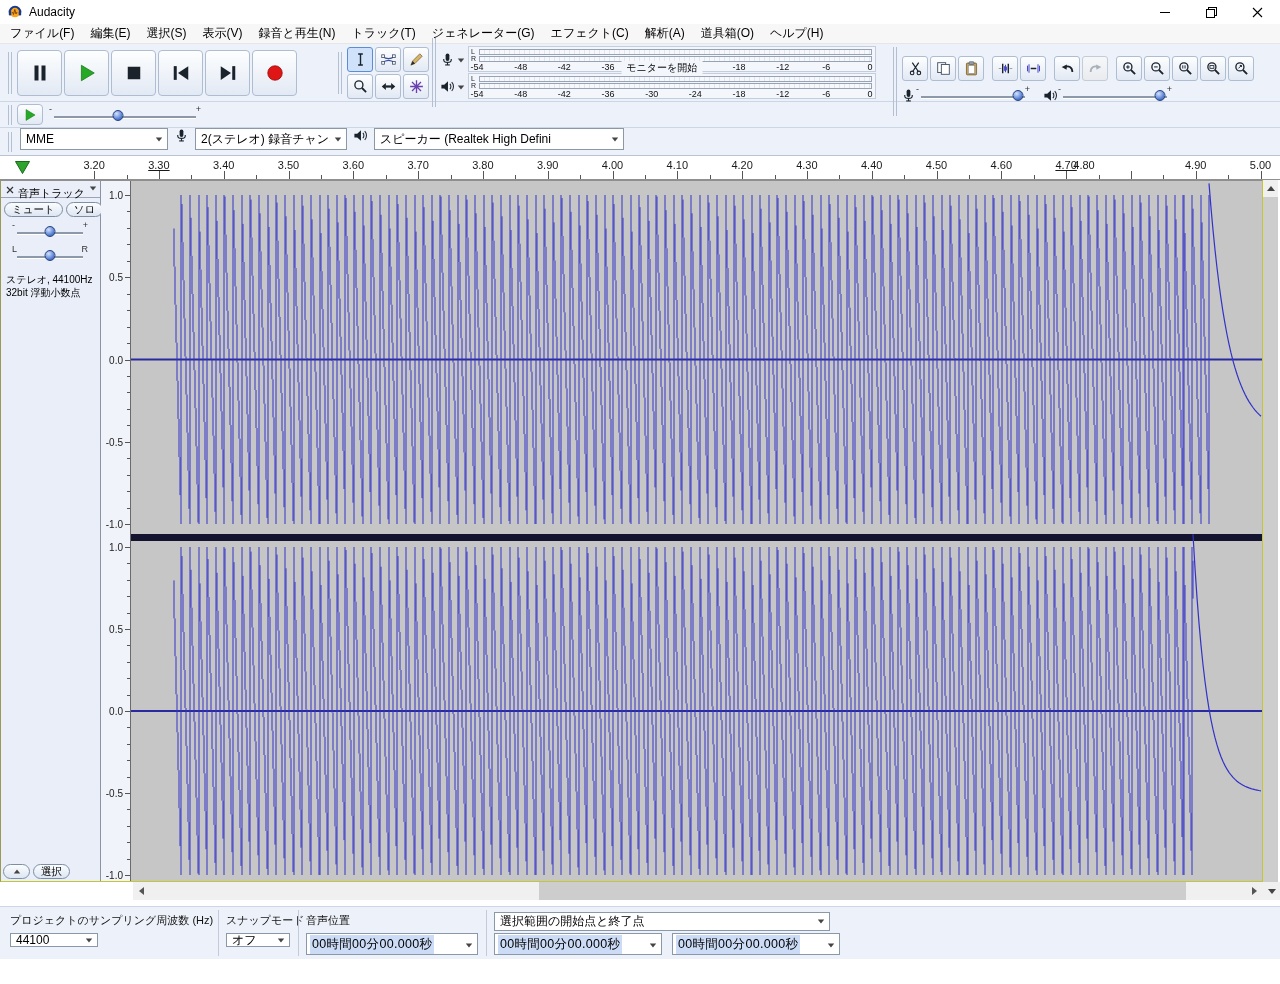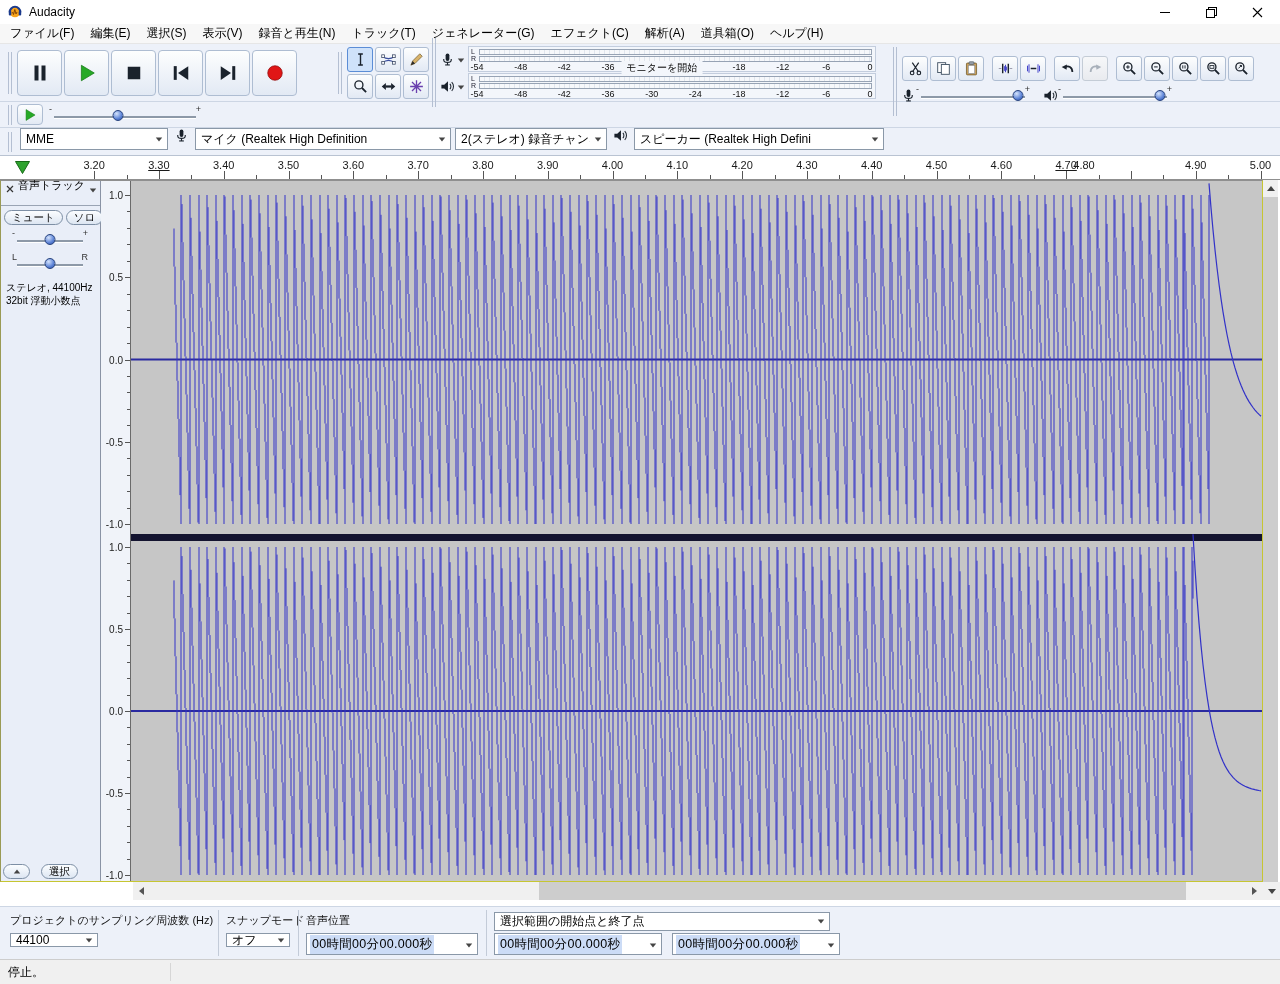--- a/index.html
+++ b/index.html
@@ -71,28 +71,28 @@
 
 .timeline{position:relative;height:24px;background:#fff;border-bottom:1px solid #8f8f8f;overflow:hidden}
 .tl-label{position:absolute;top:3px;transform:translateX(-50%);font-size:11px;color:#1a1a1a;white-space:nowrap}
 .tl-tick{position:absolute;bottom:0;width:1px;background:#555}
 .pin{position:absolute;left:14px;top:4px}
 
 
 .track-row{height:702px;display:flex;background:#fff}
 .track-box{display:flex;border:1px solid #8f8f8f;border-right-color:#c6c632;border-bottom-color:#c6c632;border-left-color:#9a9a55;height:702px}
 .track-panel{width:100px;height:700px;background:#e9eef8;border-right:1px solid #8a93a5;position:relative;flex:none}
-.tp-header{height:17px;display:flex;align-items:flex-end;border-bottom:1px solid #9aa4b4;padding:12px 3px}
+.tp-header{height:17px;display:flex;align-items:flex-start;border-bottom:1px solid #9aa4b4;padding:5px 3px}
 .tp-close{width:12px;display:flex;justify-content:center}
 .tp-title{flex:1;font-size:11px;padding-left:2px;white-space:nowrap;overflow:hidden}
 .tp-btnrow{display:flex;gap:3px;padding:4px 3px 0 3px}
 .tp-btn{font-size:10.5px;line-height:13px;height:15px;padding:0 7px;border:1px solid #7d8fa5;border-radius:8px;background:linear-gradient(#fbfdff,#dde6f2);display:inline-flex;align-items:center;justify-content:center;white-space:nowrap}
 .tp-slider-slot{margin:4px 0 0 12px}
 .tp-info{margin:8px 0 0 5px;font-size:10px;line-height:13px;white-space:nowrap}
-.tp-bottom{position:absolute;left:2px;bottom:2px;display:flex;gap:11px}
+.tp-bottom{position:absolute;left:2px;bottom:2px;display:flex;gap:3px}
 .tp-collapse{width:27px;padding:0}
 .vruler{width:30px;height:700px;background:#f0f3f9;border-right:1px solid #6a6a6a;position:relative;flex:none}
 .vr-label{position:absolute;right:7px;transform:translateY(-50%);font-size:10px;color:#222;white-space:nowrap}
 .vr-tick{position:absolute;right:0;height:1px;background:#555}
 .wave{width:1131px;height:700px;position:relative;flex:none;background:#c6c6c6}
 .vscroll{width:15px;height:702px;background:#f0f0f0;position:relative;flex:none}
 .vscroll .scroll-btn{width:15px;height:17px}
 .vthumb{position:absolute;top:17px;left:0;width:15px;bottom:0;background:#cdcdcd}
 
 
@@ -456,26 +456,20 @@
         </span>
     </div>
     <span class="dev-icon" id="dev-mic-icon">
         <svg width="15" height="15" viewBox="0 0 16 16">
           <rect x="6" y="1.5" width="4" height="8" rx="2" fill="#1a222c"></rect>
           <path d="M4 7.5 V8.5 C4 12 12 12 12 8.5 V7.5" fill="none" stroke="#1a222c" stroke-width="1.2"></path>
           <line x1="8" y1="11.2" x2="8" y2="13.8" stroke="#1a222c" stroke-width="1.2"></line>
           <line x1="5.5" y1="13.8" x2="10.5" y2="13.8" stroke="#1a222c" stroke-width="1.2"></line>
         </svg>
       </span>
-    <div class="combo" style="width:256px">
-      <span class="txt">マイク (Realtek High Definition</span>
-      <span class="arr">
-          <span class="tri tri-down tiny"></span>
-        </span>
-    </div>
     <div class="combo" style="width:152px">
       <span class="txt">2(ステレオ) 録音チャンネル</span>
       <span class="arr">
           <span class="tri tri-down tiny"></span>
         </span>
     </div>
     <span class="dev-icon" id="dev-spk-icon">
         <svg width="15" height="15" viewBox="0 0 16 16">
           <polygon points="1.5,6 4.5,6 8.5,2.5 8.5,13.5 4.5,10 1.5,10" fill="#1a222c"></polygon>
           <path d="M10.5 5.2 C12 6.6 12 9.4 10.5 10.8 M12.5 3.4 C15 6 15 10 12.5 12.6" fill="none" stroke="#1a222c" stroke-width="1.1"></path>
@@ -739,18 +733,14 @@
     <div class="timefield" style="left:494px;top:26px;width:168px">
       <span class="val">00時間00分00.000秒</span>
       <span class="arr"><span class="tri tri-down tiny"></span></span>
     </div>
     <div class="timefield" style="left:672px;top:26px;width:168px">
       <span class="val">00時間00分00.000秒</span>
       <span class="arr"><span class="tri tri-down tiny"></span></span>
     </div>
   </div>
 
-  <div class="statusbar">
-    <span>停止。</span>
-    <span class="status-sep"></span>
-  </div>
 
 </div>
 
 </body></html>

